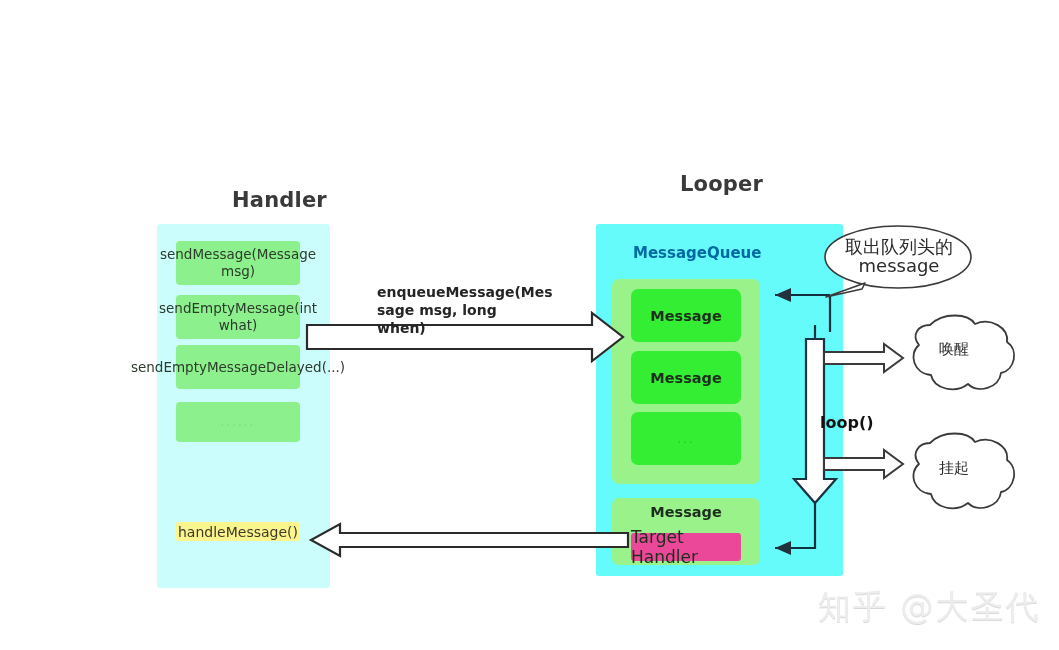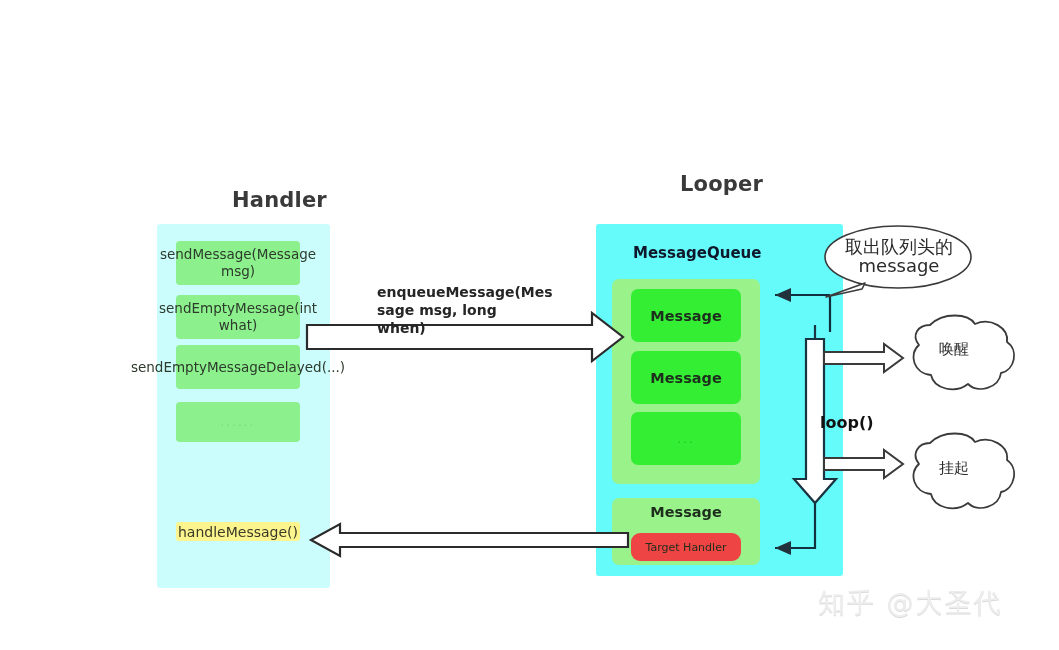--- a/index.html
+++ b/index.html
@@ -81,21 +81,21 @@
     font-size: 14px;
     color: #3a3a28;
   }
 
   
   #mq-label {
     position: absolute;
     left: 633px; top: 244px;
     font-weight: bold;
     font-size: 15px;
-    color: #0f172a;
+    color: #0369a1;
     white-space: nowrap;
   }
   #mq-container {
     position: absolute;
     left: 612px; top: 279px;
     width: 148px; height: 205px;
     background: #99f28a;
     border-radius: 7px;
   }
   .msg-box {
@@ -130,26 +130,26 @@
     width: 148px;
     text-align: center;
     font-weight: bold;
     font-size: 14.5px;
     color: #1d2e1d;
   }
   #target-handler-box {
     position: absolute;
     left: 631px; top: 533px;
     width: 110px; height: 28px;
-    background: #ef4444;
-    border-radius: 9px;
-    display: flex;
-    align-items: center;
-    justify-content: center;
-    font-size: 11px;
+    background: #ec4899;
+    border-radius: 3px;
+    display: flex;
+    align-items: center;
+    justify-content: center;
+    font-size: 17px;
     color: #1d2e1d;
   }
 
   
   #enqueue-label {
     position: absolute;
     left: 377px; top: 283px;
     width: 170px;
     text-align: left;
     font-weight: bold;
@@ -186,21 +186,21 @@
   #vector-layer {
     position: absolute;
     left: 0; top: 0;
     width: 1059px; height: 650px;
   }
 
   
   #watermark {
     position: absolute;
     left: 818px; top: 585px;
-    font-size: 27px;
+    font-size: 33px;
     color: #ededed;
     text-shadow: 0 1px 0 #dadada;
     letter-spacing: 2px;
     white-space: nowrap;
   }
 </style>
 </head>
 <body>
 
 <div id="canvas">

